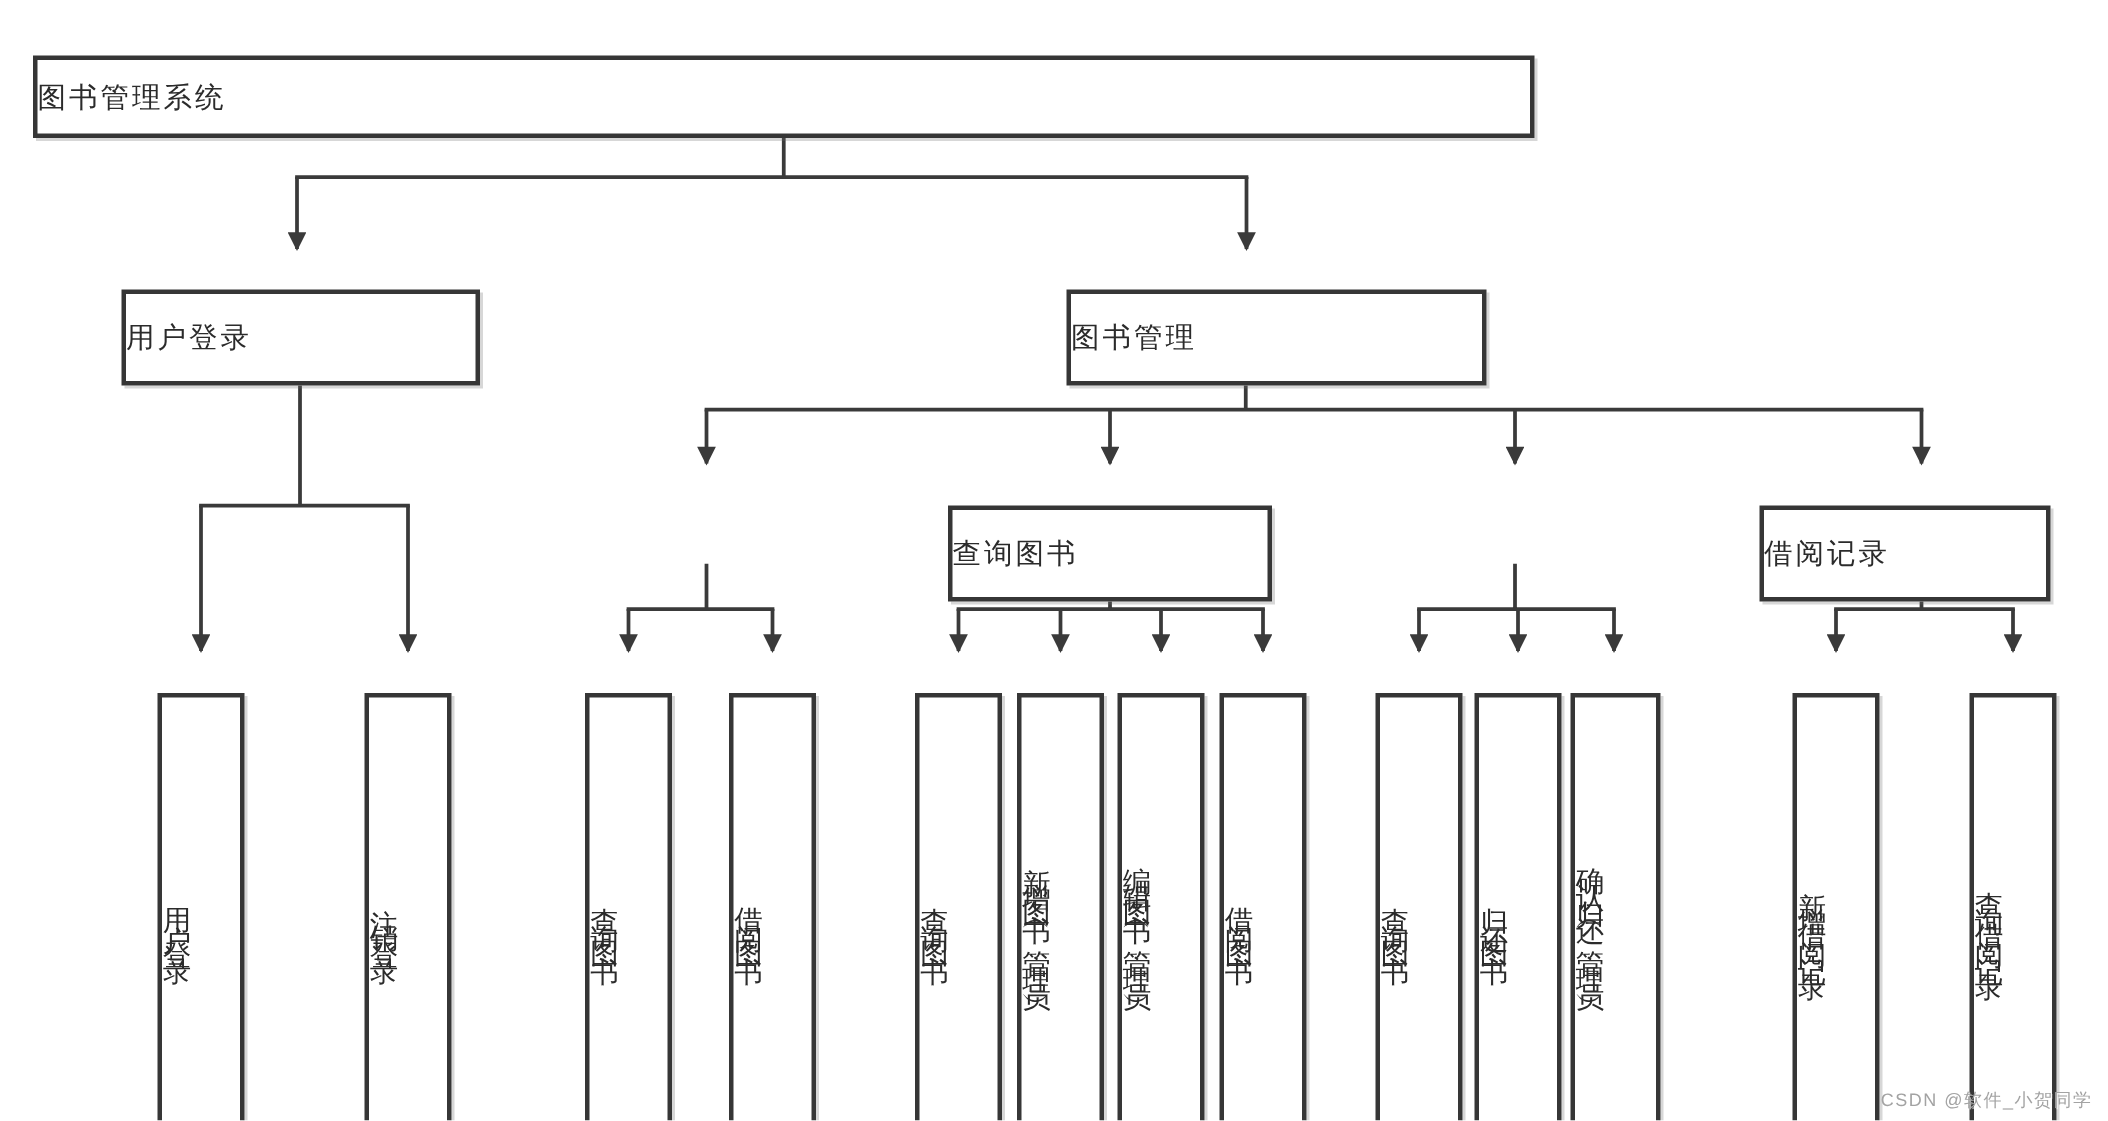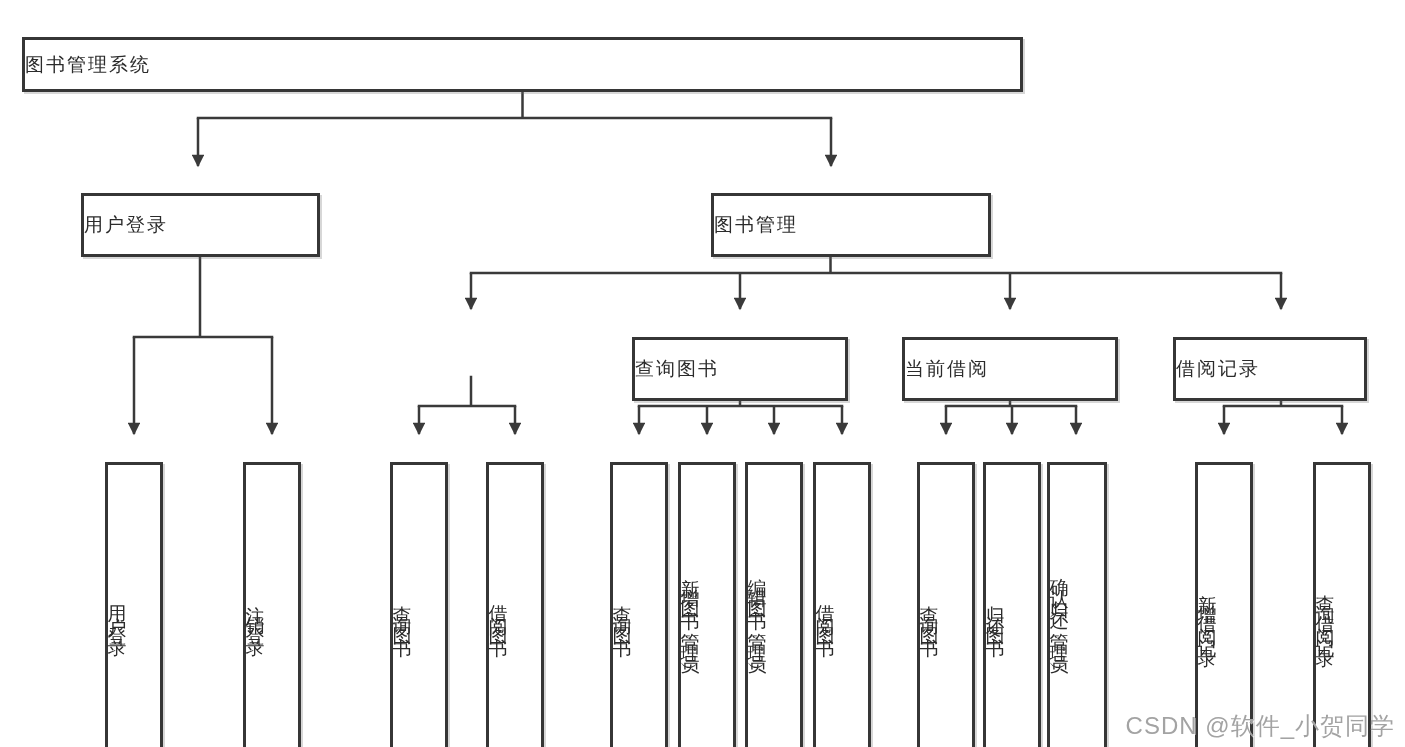--- a/index.html
+++ b/index.html
@@ -79,21 +79,21 @@
   .n-c4 { left: 813px; }
   .n-d1 { left: 917px; }
   .n-d2 { left: 983px; }
   .n-d3 { left: 1047px; width: 60px; }
   .n-e1 { left: 1195px; }
   .n-e2 { left: 1313px; }
   .watermark {
     position: absolute;
     right: 10px;
     bottom: 5px;
-    font-size: 24px;
+    font-size: 12px;
     color: #a3a3a3;
     letter-spacing: 1px;
     z-index: 5;
     white-space: nowrap;
     text-shadow: 1px 1px 0 rgba(255,255,255,0.6);
   }
 </style>
 </head>
 <body>
 
@@ -149,23 +149,20 @@
   <div class="box n-l2a">
     <span class="hlabel">用户登录</span>
   </div>
   <div class="box n-l2b">
     <span class="hlabel">图书管理</span>
   </div>
 
   <div class="box n-l3b">
     <span class="hlabel">查询图书</span>
   </div>
-  <div class="box n-l3c">
-    <span class="hlabel">当前借阅</span>
-  </div>
   <div class="box n-l3d">
     <span class="hlabel">借阅记录</span>
   </div>
 
   <div class="box leaf n-a1">
     <span class="vlabel">用户登录</span>
   </div>
   <div class="box leaf n-a2">
     <span class="vlabel">注销登录</span>
   </div>

